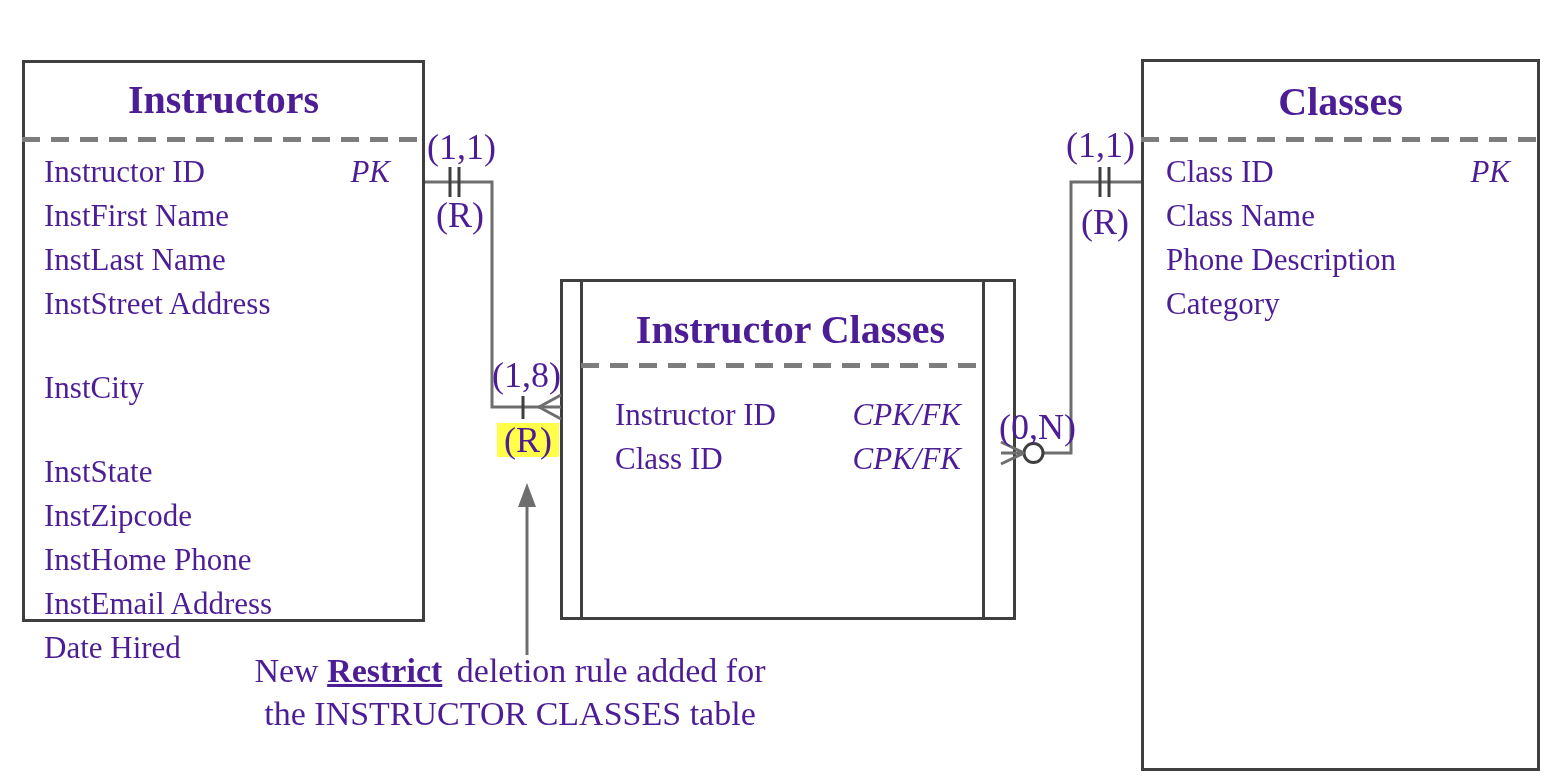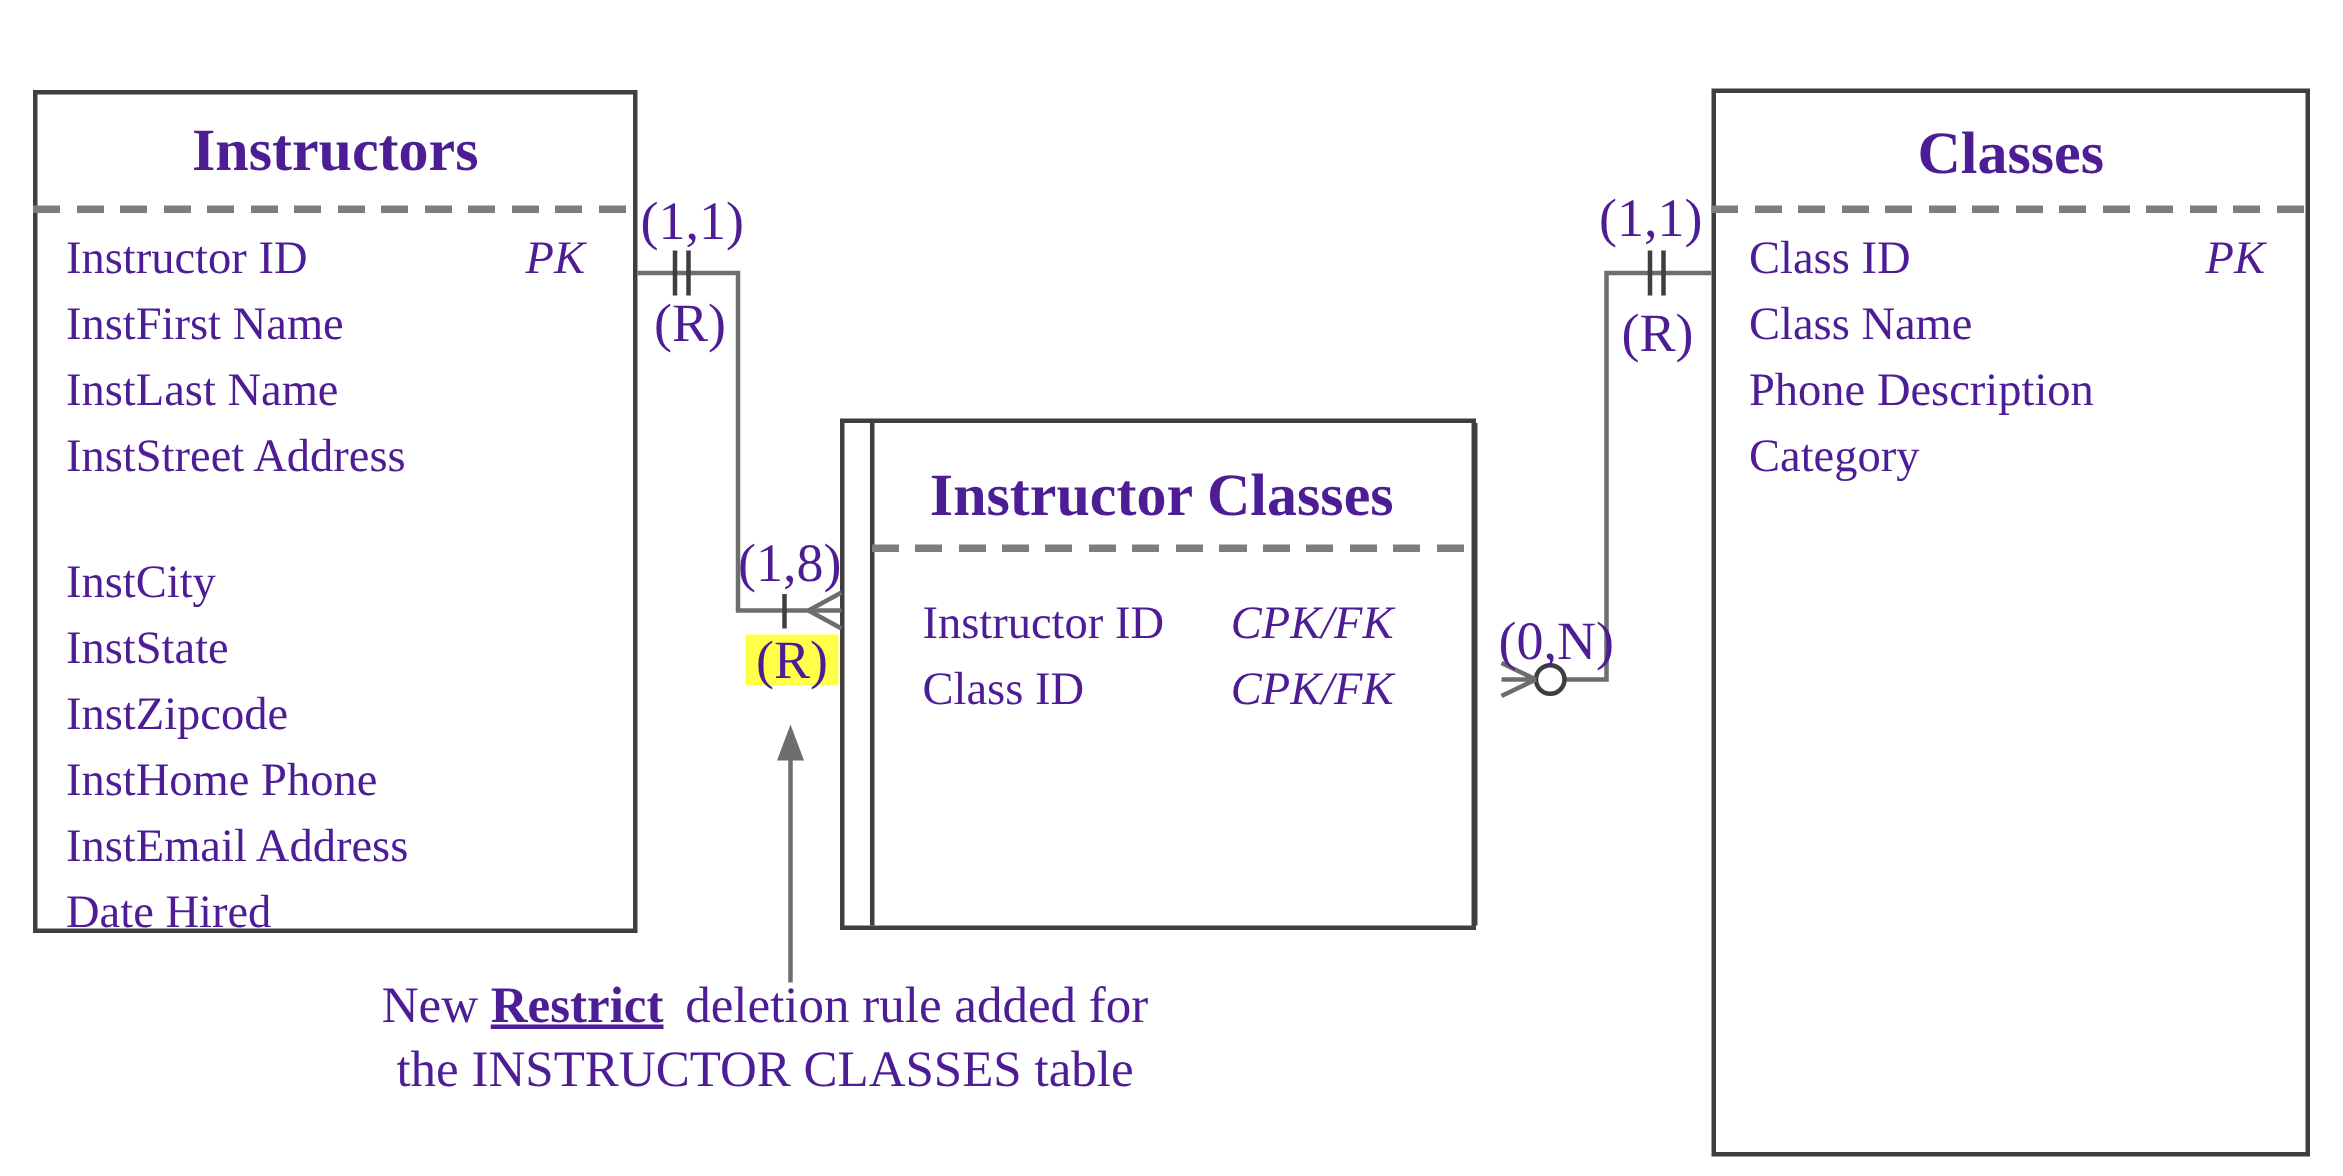--- a/index.html
+++ b/index.html
@@ -97,21 +97,21 @@
           <span class="fkey"></span>
         </div>
       <div class="frow" style="padding:0 32px 0 19px;">
           <span>InstStreet Address</span>
           <span class="fkey"></span>
         </div>
       <div class="frow" style="padding:0 32px 0 19px;margin-top:40px;">
           <span>InstCity</span>
           <span class="fkey"></span>
         </div>
-      <div class="frow" style="padding:0 32px 0 19px;">
+      <div class="frow" style="padding:0 32px 0 19px;margin-top:40px;">
           <span>InstState</span>
           <span class="fkey"></span>
         </div>
       <div class="frow" style="padding:0 32px 0 19px;">
           <span>InstZipcode</span>
           <span class="fkey"></span>
         </div>
       <div class="frow" style="padding:0 32px 0 19px;">
           <span>InstHome Phone</span>
           <span class="fkey"></span>
@@ -120,21 +120,21 @@
           <span>InstEmail Address</span>
           <span class="fkey"></span>
         </div>
       <div class="frow" style="padding:0 32px 0 19px;">
           <span>Date Hired</span>
           <span class="fkey"></span>
         </div>
     </div>
   </div>
 
-  <div class="entity" style="left:560px; top:279px; width:424px; height:341px;">
+  <div class="entity" style="left:560px; top:279px; width:456px; height:341px;">
     <div class="inner-line" style="left:17px;"></div>
     <div class="inner-line" style="left:419px;"></div>
     <div class="entity-title" style="top:26px; left:20px; right:15px;">Instructor Classes</div>
     <div class="dash-sep" style="top:81px; left:18px; width:401px;"></div>
     <div class="fields" style="top:111px; left:20px; right:15px;">
       <div class="frow" style="padding:0 37px 0 32px;">
           <span>Instructor ID</span>
           <span class="fkey">CPK/FK</span>
         </div>
       <div class="frow" style="padding:0 37px 0 32px;">

